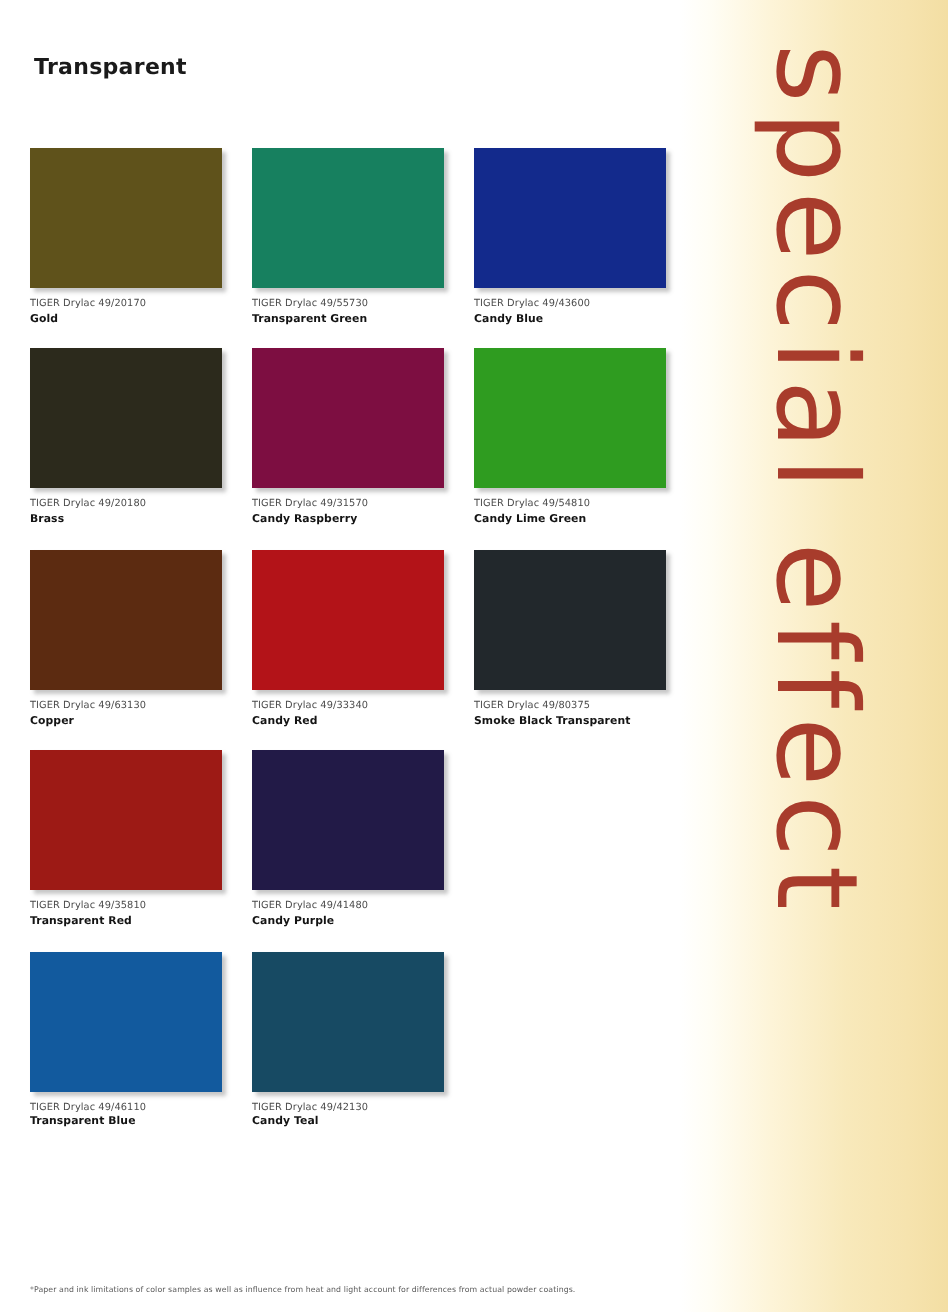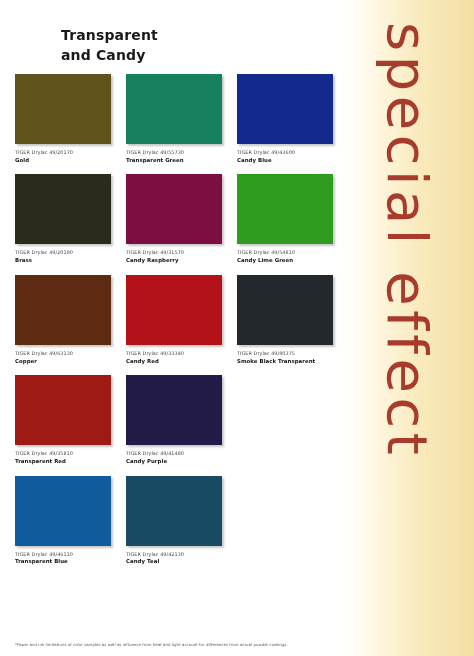--- a/index.html
+++ b/index.html
@@ -58,27 +58,26 @@
   }
 
   
   #header {
     position: absolute;
     left: 17px;
     top: 26px;
     width: 200px;
   }
   #header .line {
-    font-size: 14px;
+    font-size: 11px;
     font-weight: bold;
     color: #1a1a1a;
     line-height: 1.42;
     letter-spacing: 0.15px;
     font-family: "DejaVu Sans", sans-serif;
-    margin-left: 44px;
   }
 
   
   #grid {
     position: absolute;
     left: 15px;
     top: 74px;
     width: 320px;
   }
 
@@ -134,21 +133,20 @@
 <body>
 
 <div id="page">
 
   <div id="side-band">
     <div id="side-band-title">special effect</div>
   </div>
 
   <div id="header">
     <div class="line">Transparent</div>
-    <div class="line">and Candy</div>
   </div>
 
   <div id="grid">
       <div class="swatch-row">
         <div class="swatch-cell">
           <div class="swatch-chip" style="background: rgb(95, 82, 27);"></div>
           <div class="swatch-code">TIGER Drylac 49/20170</div>
           <div class="swatch-label">Gold</div>
         </div>
         <div class="swatch-cell">

